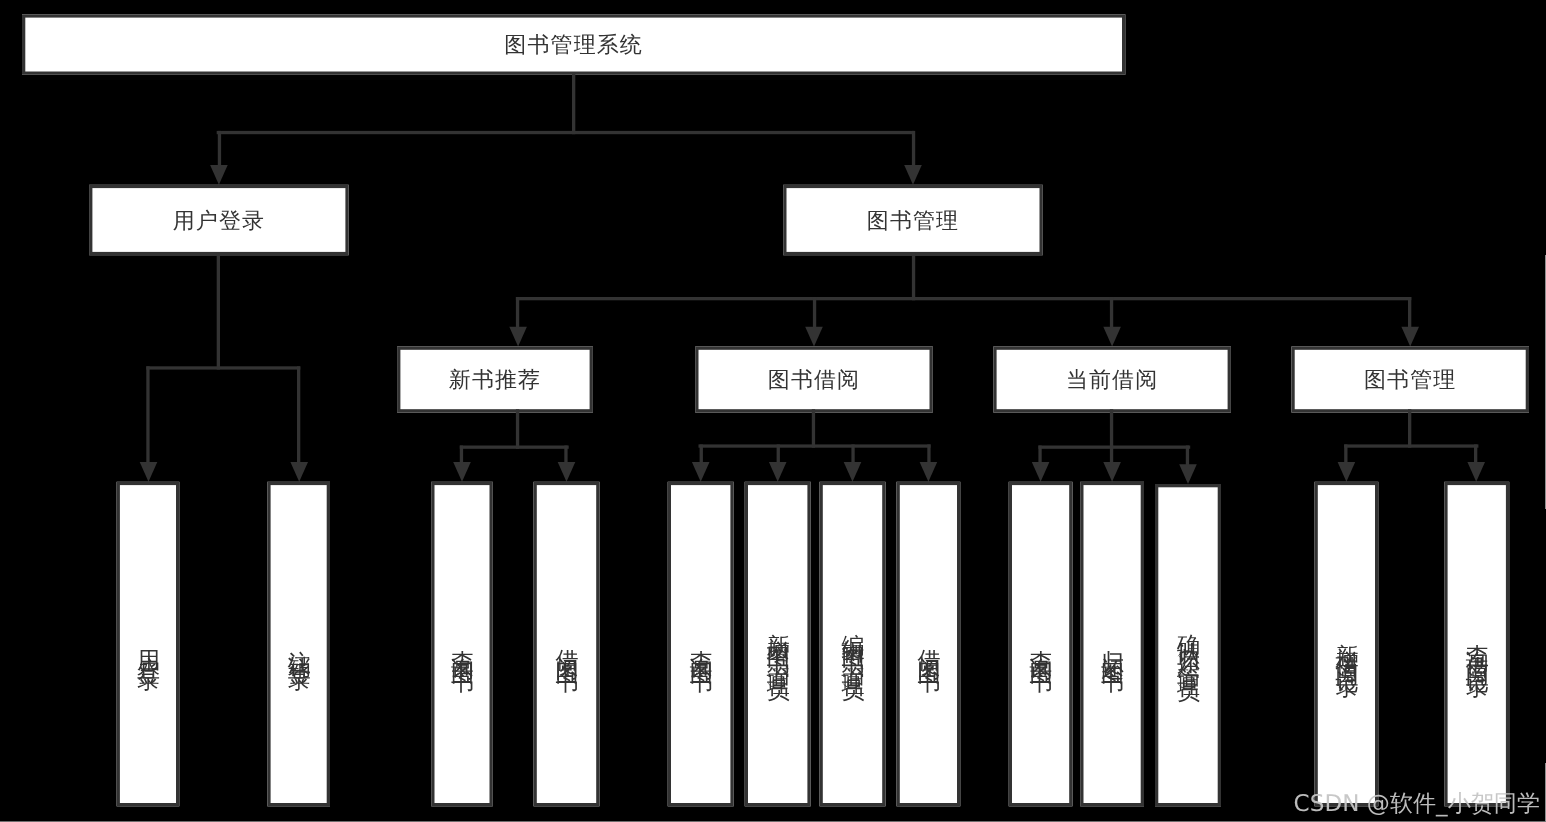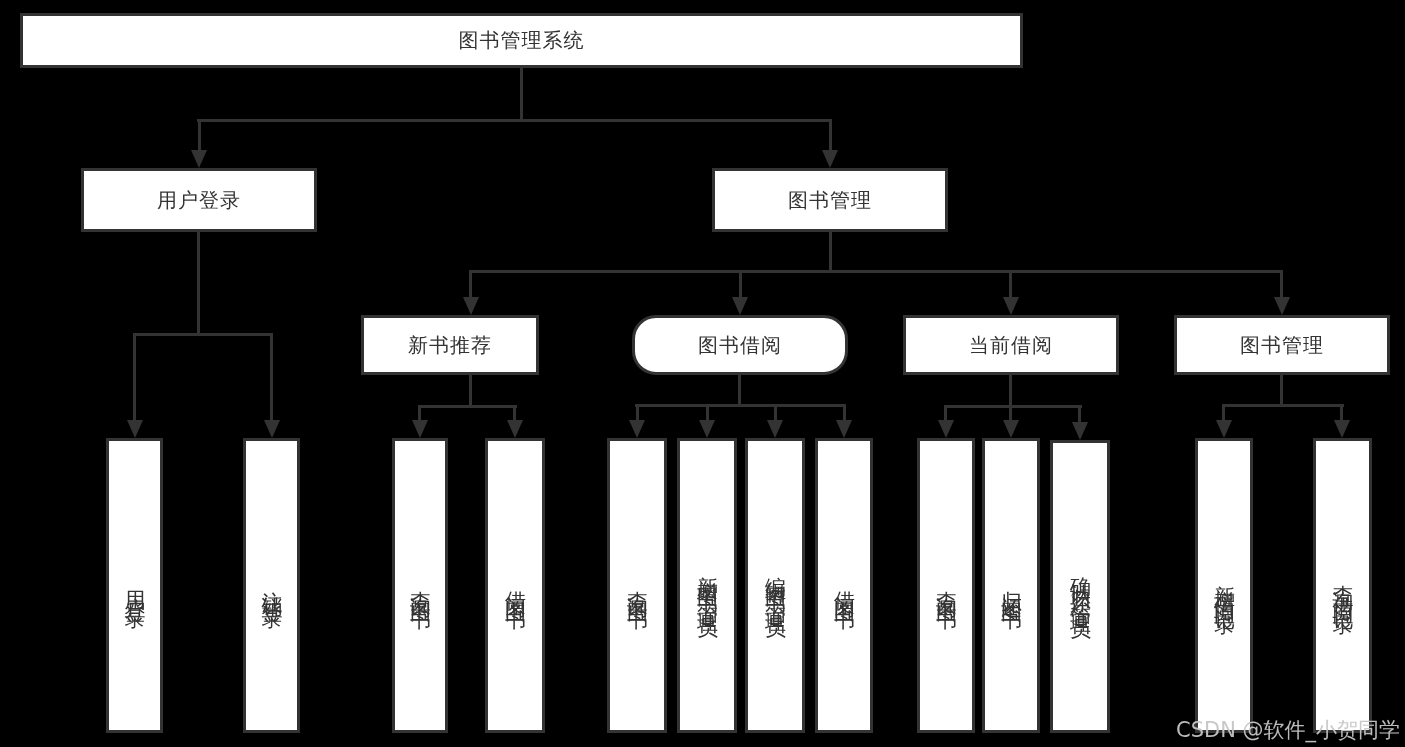--- a/index.html
+++ b/index.html
@@ -87,21 +87,21 @@
   <div class="vl" style="left:469px; top:270px; height:28px;"></div>
   <div class="arrow" style="left:463px; top:297px;"></div>
   <div class="vl" style="left:739px; top:270px; height:28px;"></div>
   <div class="arrow" style="left:732px; top:297px;"></div>
   <div class="vl" style="left:1009px; top:270px; height:28px;"></div>
   <div class="arrow" style="left:1003px; top:297px;"></div>
   <div class="vl" style="left:1280px; top:270px; height:28px;"></div>
   <div class="arrow" style="left:1274px; top:297px;"></div>
 
   <div class="hbox" style="left:361px; top:315px; width:178px; height:60px;">新书推荐</div>
-  <div class="hbox" style="left:632px; top:315px; width:216px; height:60px;border-radius:24px;">图书借阅</div>
+  <div class="hbox" style="left:632px; top:315px; width:216px; height:60px;">图书借阅</div>
   <div class="hbox" style="left:903px; top:315px; width:216px; height:60px;">当前借阅</div>
   <div class="hbox" style="left:1174px; top:315px; width:216px; height:60px;">图书管理</div>
 
   <div class="vl" style="left:469px; top:372px; height:36px;"></div>
   <div class="hl" style="left:418px; top:405px; width:99px;"></div>
   <div class="vl" style="left:418px; top:405px; height:17px;"></div>
   <div class="arrow" style="left:412px; top:420px;"></div>
   <div class="vl" style="left:513px; top:405px; height:17px;"></div>
   <div class="arrow" style="left:507px; top:420px;"></div>
 

